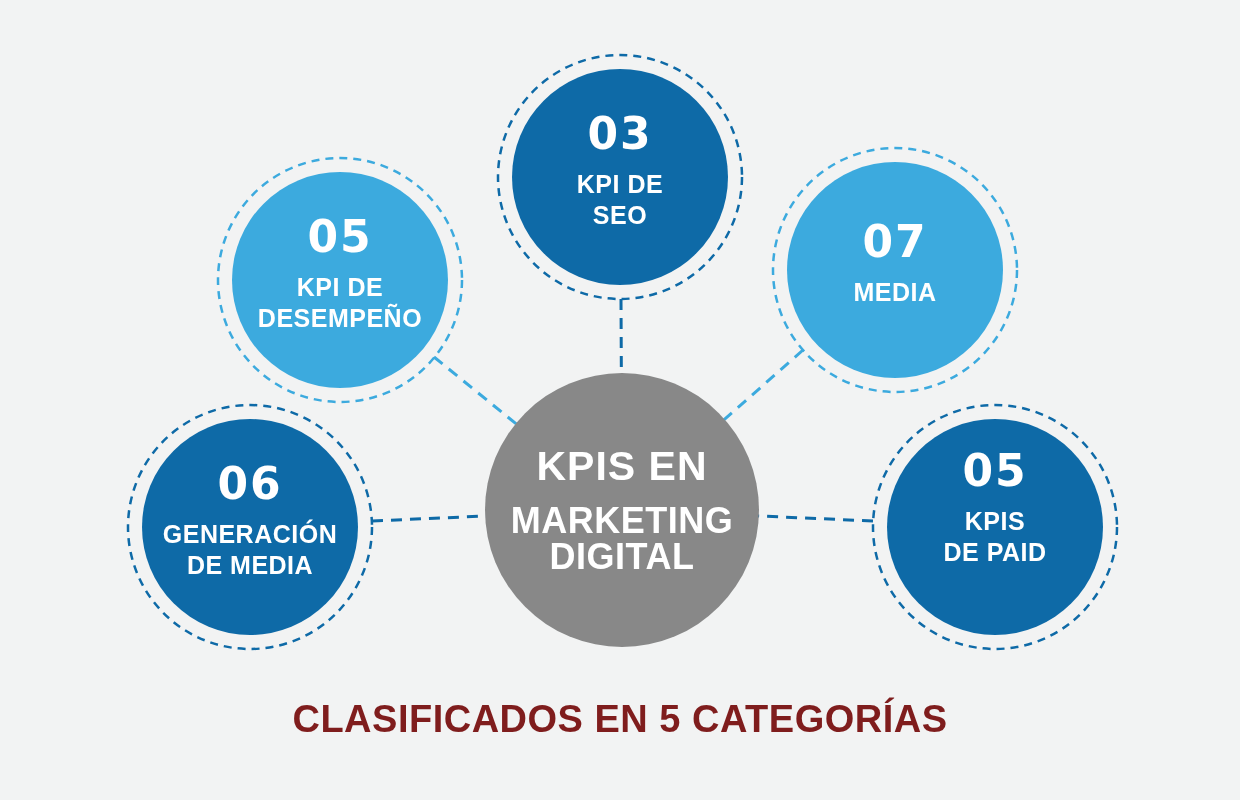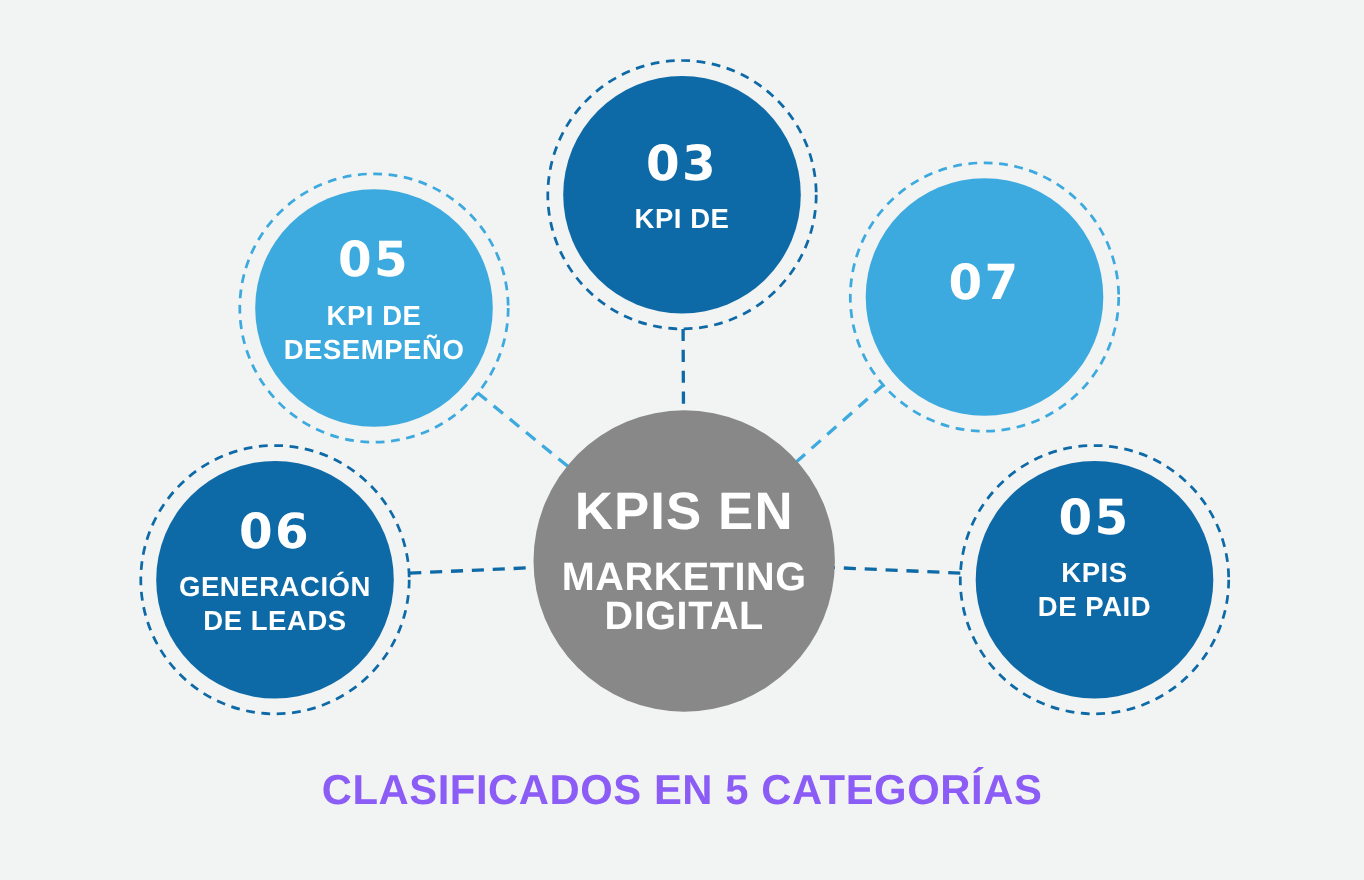--- a/index.html
+++ b/index.html
@@ -29,42 +29,42 @@
     margin-bottom: 13px;
     font-family: "DejaVu Sans", "Liberation Sans", sans-serif;
   }
   .bubble .lbl {
     font-size: 25px;
     font-weight: 700;
     letter-spacing: 0.5px;
     line-height: 1.22;
   }
   .bubble.center-bubble .title {
-    font-size: 48px;
+    font-size: 41px;
     font-weight: 700;
     letter-spacing: 1px;
     line-height: 1;
     margin-bottom: 16px;
   }
   .bubble.center-bubble .subtitle {
     font-size: 36px;
     font-weight: 700;
     letter-spacing: 0.5px;
     line-height: 1;
   }
   .caption {
     position: absolute;
     left: 50%;
     top: 698px;
     transform: translateX(-50%);
     white-space: nowrap;
     font-size: 38px;
     font-weight: 700;
     letter-spacing: 0.5px;
-    color: #8b5cf6;
+    color: #7f1d1d;
   }
 </style>
 </head>
 <body>
 
 <div class="stage">
 
   <svg width="1240" height="800" viewBox="0 0 1240 800">
 
     <line x1="372" y1="521" x2="622" y2="510" stroke-width="3" stroke-dasharray="11 8" stroke="#0e6aa7"></line>
@@ -85,42 +85,44 @@
     <circle cx="895" cy="270" r="108" fill="#3caade"></circle>
     <circle cx="995" cy="527" r="108" fill="#0e6aa7"></circle>
 
     <circle cx="622" cy="510" r="137" fill="#888888"></circle>
   </svg>
 
   <div class="bubble" style="left:250px; top:521px;">
     <div class="num">06</div>
     <div class="lbl">
       <div>GENERACIÓN</div>
-      <div>DE LEADS</div>
+      <div>DE MEDIA</div>
     </div>
   </div>
 
   <div class="bubble" style="left:340px; top:274px;">
     <div class="num">05</div>
     <div class="lbl">
       <div>KPI DE</div>
       <div>DESEMPEÑO</div>
     </div>
   </div>
 
   <div class="bubble" style="left:620px; top:171px;">
     <div class="num">03</div>
     <div class="lbl">
       <div>KPI DE</div>
+      <div>SEO</div>
     </div>
   </div>
 
   <div class="bubble" style="left:895px; top:264px;">
     <div class="num">07</div>
     <div class="lbl">
+      <div>MEDIA</div>
     </div>
   </div>
 
   <div class="bubble" style="left:995px; top:508px;">
     <div class="num">05</div>
     <div class="lbl">
       <div>KPIS</div>
       <div>DE PAID</div>
     </div>
   </div>

